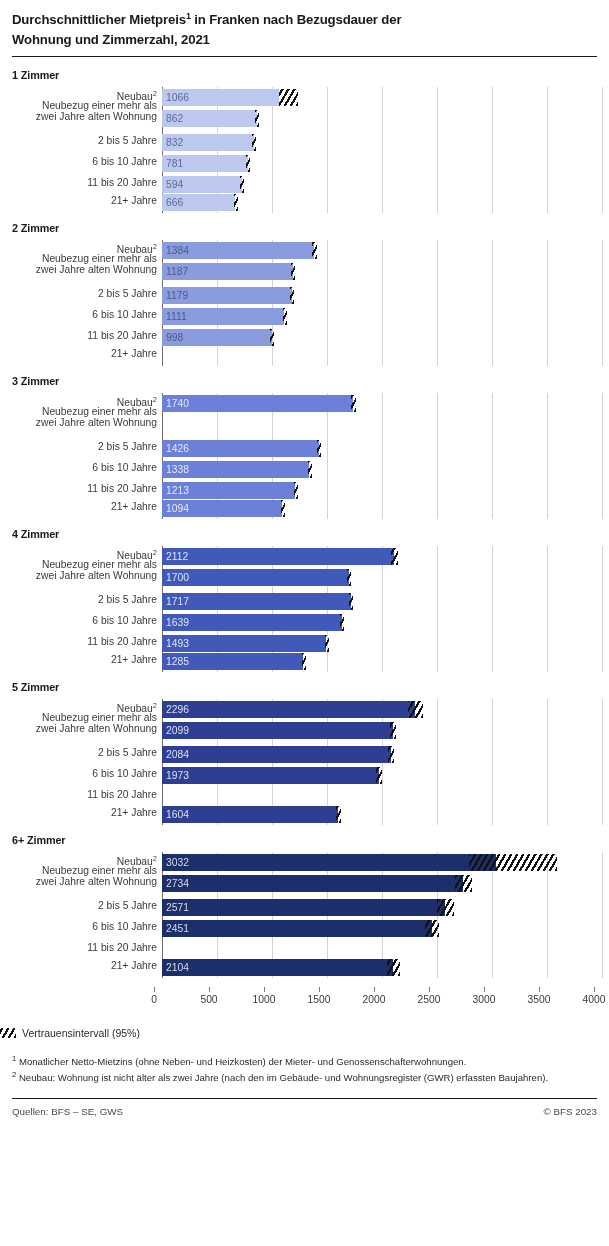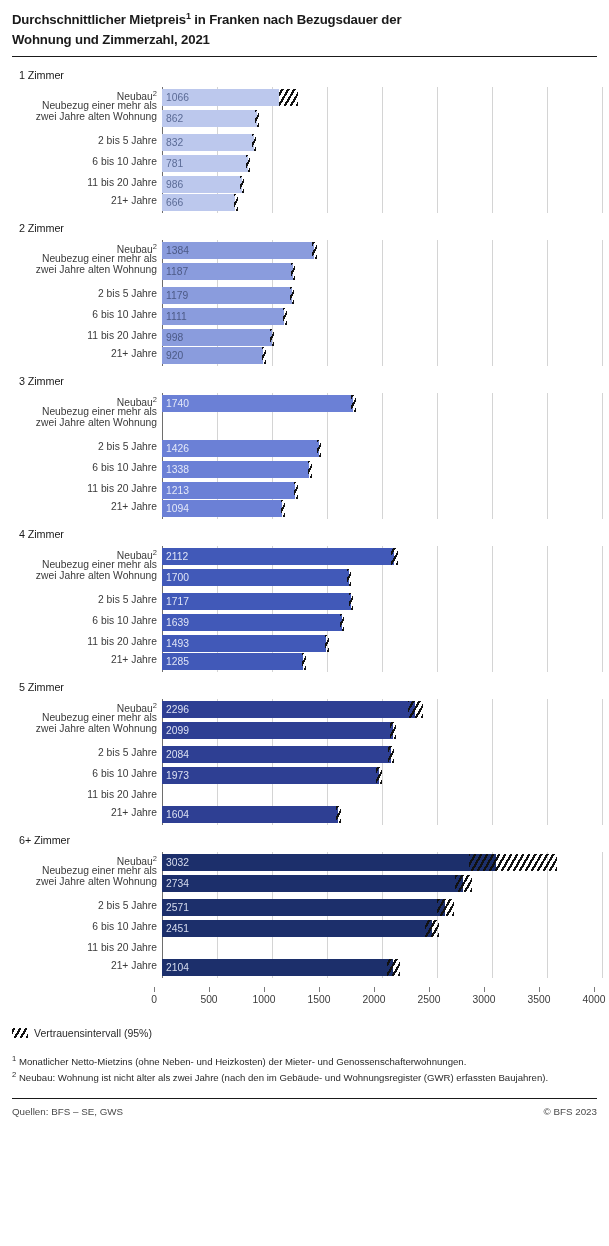--- a/index.html
+++ b/index.html
@@ -26,22 +26,22 @@
     margin: 7px 12px 0 12px;
     border-top: 1px solid #1a1a1a;
   }
 
   
   #chart { position: relative; margin-top: 12px; }
 
   .group { position: relative; margin-bottom: 9px; }
   .group-title {
     font-size: 10.8px;
-    font-weight: normal;
-    padding-left: 19px;
+    font-weight: bold;
+    padding-left: 12px;
     margin-bottom: 6px;
     letter-spacing: -0.1px;
   }
 
   .plot {
     position: relative;
     height: 126px;
     margin-left: 8px;
   }
 
@@ -105,21 +105,21 @@
     top:7px;
     font-size:10.3px;
     color:#3a3a3a;
     transform:translateX(-50%);
     white-space:nowrap;
   }
 
   
   #legend {
     display:flex; align-items:center; gap:6px;
-    padding: 14px 12px 0 12px;
+    padding: 14px 12px 0 0;
   }
   #legend-swatch {
     width:16px; height:10px;
     background-image: repeating-linear-gradient(
       -60deg,
       #111 0px, #111 2.2px,
       #fff 2.2px, #fff 5.2px
     );
   }
   #legend-label { font-size:10.5px; color:#2a2a2a; }
@@ -190,21 +190,21 @@
             <div class="bar" style="width: 85.91px; background: rgb(188, 200, 237);"></div>
             <div class="ci" style="left: 84.15px; width: 4px;"></div>
             <div class="bar-value" style="color: rgb(91, 107, 150);">781</div>
           </div>
         </div>
         <div class="row" style="top: 87px;">
           <div class="row-label" style="top: 3px;">11 bis 20 Jahre</div>
           <div class="bar-wrap">
             <div class="bar" style="width: 79.86px; background: rgb(188, 200, 237);"></div>
             <div class="ci" style="left: 78.1px; width: 4px;"></div>
-            <div class="bar-value" style="color: rgb(91, 107, 150);">986</div>
+            <div class="bar-value" style="color: rgb(91, 107, 150);">594</div>
           </div>
         </div>
         <div class="row" style="top: 105px;">
           <div class="row-label" style="top: 3px;">21+ Jahre</div>
           <div class="bar-wrap">
             <div class="bar" style="width: 73.26px; background: rgb(188, 200, 237);"></div>
             <div class="ci" style="left: 71.72px; width: 4px;"></div>
             <div class="bar-value" style="color: rgb(91, 107, 150);">666</div>
           </div>
         </div>
@@ -257,25 +257,20 @@
         <div class="row" style="top: 87px;">
           <div class="row-label" style="top: 3px;">11 bis 20 Jahre</div>
           <div class="bar-wrap">
             <div class="bar" style="width: 109.78px; background: rgb(138, 156, 221);"></div>
             <div class="ci" style="left: 108.35px; width: 4px;"></div>
             <div class="bar-value" style="color: rgb(76, 90, 134);">998</div>
           </div>
         </div>
         <div class="row" style="top: 105px;">
           <div class="row-label" style="top: 3px;">21+ Jahre</div>
-          <div class="bar-wrap">
-            <div class="bar" style="width: 101.2px; background: rgb(138, 156, 221);"></div>
-            <div class="ci" style="left: 99.77px; width: 4px;"></div>
-            <div class="bar-value" style="color: rgb(76, 90, 134);">920</div>
-          </div>
         </div>
       </div>
     </div>
     <div class="group">
       <div class="group-title">3 Zimmer</div>
       <div class="plot">
         <div class="grid zero" style="left: 154px;"></div>
         <div class="grid" style="left: 209px;"></div>
         <div class="grid" style="left: 264px;"></div>
         <div class="grid" style="left: 319px;"></div>

